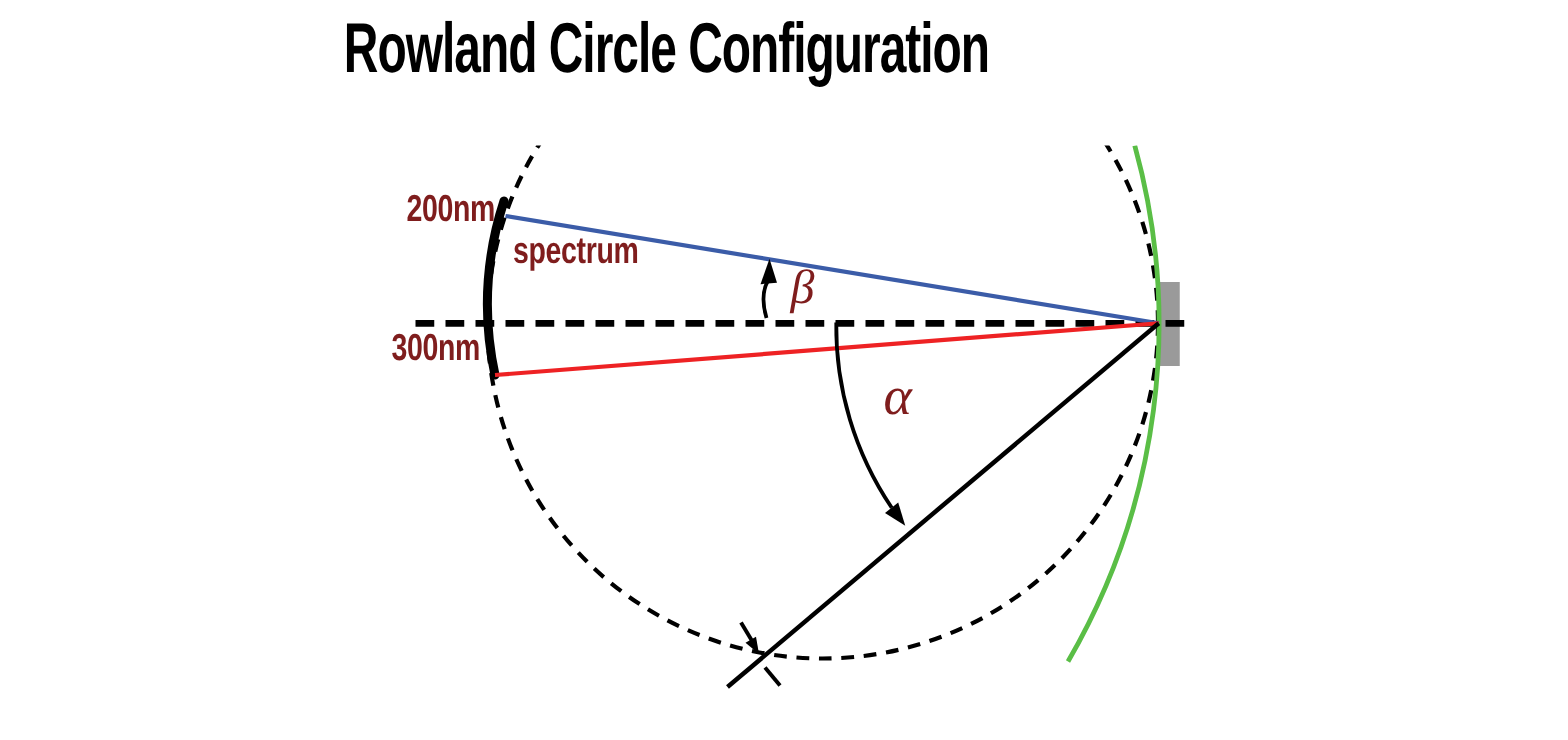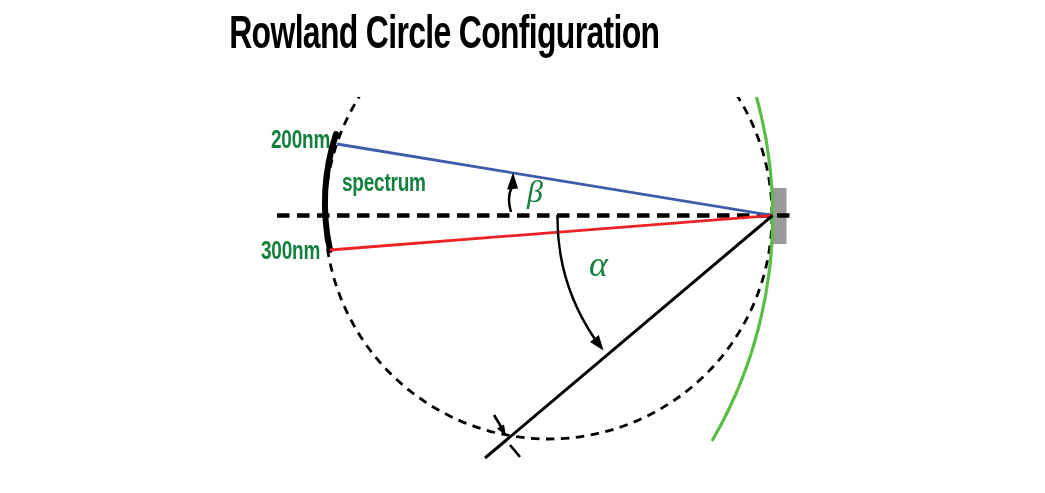--- a/index.html
+++ b/index.html
@@ -36,38 +36,38 @@
     font-weight: 700;
     letter-spacing: -1px;
     color: #000;
     transform: scaleX(0.68);
     transform-origin: 50% 50%;
     white-space: nowrap;
   }
   .lbl {
     position: absolute;
     line-height: 1;
-    color: #15803d;
+    color: #7f1d1d;
     white-space: nowrap;
   }
   .cond {
     display: inline-block;
     font-weight: 700;
     font-size: 25px;
     letter-spacing: -0.3px;
     transform: scaleX(0.76);
     transform-origin: 0 50%;
   }
   .greek {
     font-family: "Liberation Serif", serif;
     font-style: italic;
   }
   .lbl-200nm   { left: 271px; top: 127px; }
-  .lbl-spectrum{ left: 342px; top: 155px; margin-top: 15px; }
-  .lbl-300nm   { left: 261px; top: 238px; }
+  .lbl-spectrum{ left: 342px; top: 155px; }
+  .lbl-300nm   { left: 261px; top: 220px; }
   .lbl-slit    { left: 387px; top: 437px; }
   .lbl-beta    { left: 527px; top: 175px; font-size: 32px; }
   .lbl-alpha   { left: 589px; top: 246px; font-size: 36px; }
 </style>
 </head>
 <body>
 
 <div class="canvas">
 
   <svg class="diagram-svg" viewBox="0 0 1045 493">

